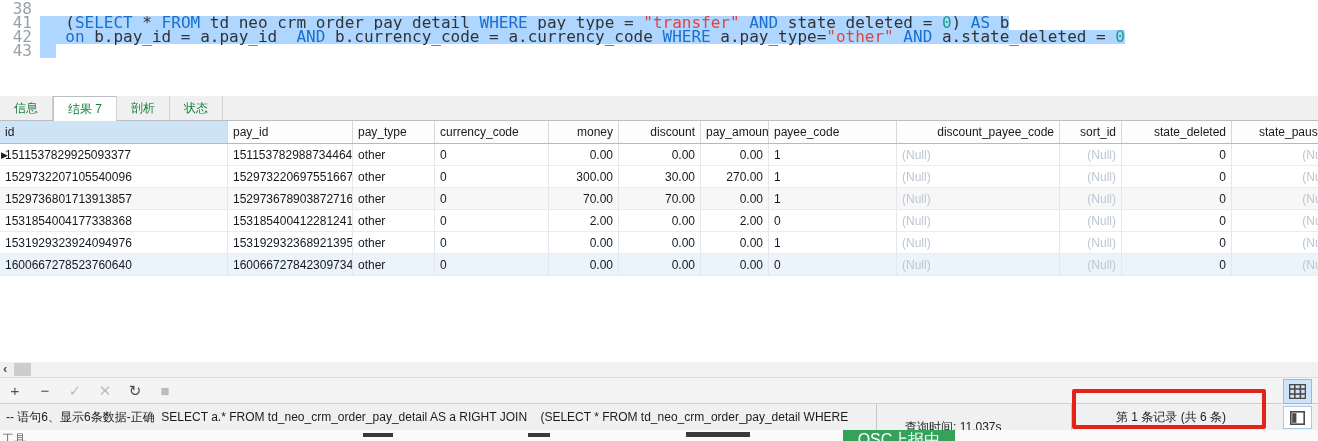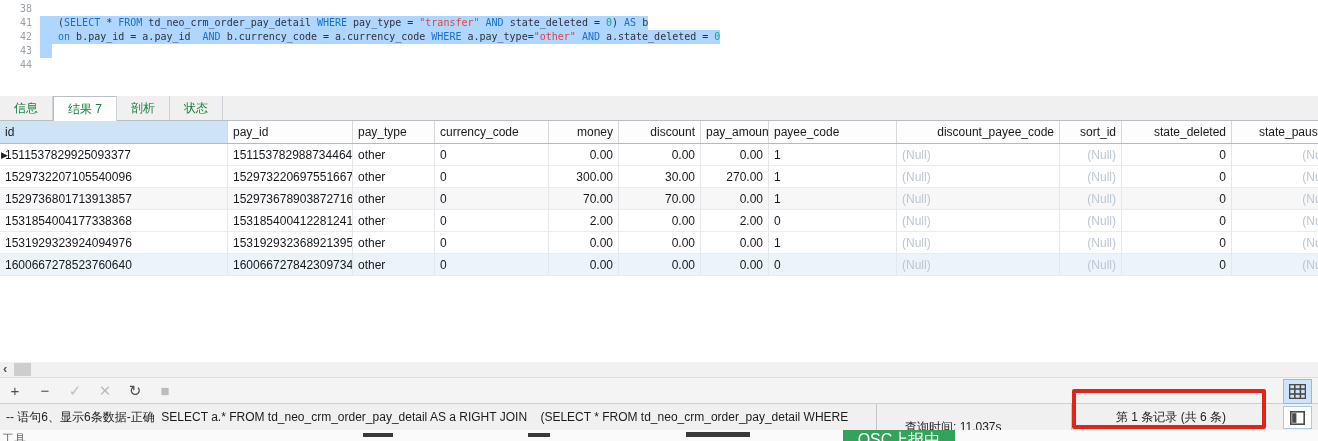--- a/index.html
+++ b/index.html
@@ -1,21 +1,21 @@
 <!DOCTYPE html>
 <html><head>
 <meta charset="utf-8">
 <style>
   * { margin:0; padding:0; box-sizing:border-box; }
   body { background:#fff; font-family:"Liberation Sans", sans-serif; }
   .window { position:relative; width:1318px; height:441px; background:#fff; overflow:hidden; }
 
   
   .editor { position:absolute; left:0; top:0; width:1160px; height:96px; overflow:hidden;
-            font-family:"DejaVu Sans Mono", monospace; font-size:10px; padding-top:2px; background:#fff; }
+            font-family:"DejaVu Sans Mono", monospace; font-size:16px; padding-top:2px; background:#fff; }
   .code-line { display:flex; height:14px; line-height:14px; white-space:pre; }
   .gutter { flex:0 0 40px; text-align:right; padding-right:8px; color:#9aa0a8; }
   .code { display:inline-block; padding-left:6px; }
   .code.sel { background:#aed6ff; }
   .tk-plain { color:#2f3338; }
   .tk-kw { color:#1a6fd0; }
   .tk-str { color:#e0443f; }
   .tk-num { color:#16a08c; }
   .tk-comment { color:#808080; }
 
@@ -82,21 +82,20 @@
 </head>
 <body>
 
 <div class="window">
 
   <div class="editor">
       <div class="code-line"><span class="gutter">38</span><span class="code"></span></div>
       <div class="code-line"><span class="gutter">41</span><span class="code sel"><span class="tk-plain">  (</span><span class="tk-kw">SELECT</span><span class="tk-plain"> * </span><span class="tk-kw">FROM</span><span class="tk-plain"> td_neo_crm_order_pay_detail </span><span class="tk-kw">WHERE</span><span class="tk-plain"> pay_type = </span><span class="tk-str">"transfer"</span><span class="tk-plain"> </span><span class="tk-kw">AND</span><span class="tk-plain"> state_deleted = </span><span class="tk-num">0</span><span class="tk-plain">) </span><span class="tk-kw">AS</span><span class="tk-plain"> b</span></span></div>
       <div class="code-line"><span class="gutter">42</span><span class="code sel"><span class="tk-plain">  </span><span class="tk-kw">on</span><span class="tk-plain"> b.pay_id = a.pay_id  </span><span class="tk-kw">AND</span><span class="tk-plain"> b.currency_code = a.currency_code </span><span class="tk-kw">WHERE</span><span class="tk-plain"> a.pay_type=</span><span class="tk-str">"other"</span><span class="tk-plain"> </span><span class="tk-kw">AND</span><span class="tk-plain"> a.state_deleted = </span><span class="tk-num">0</span></span></div>
       <div class="code-line"><span class="gutter">43</span><span class="code sel"><span class="tk-plain"> </span></span></div>
-      <div class="code-line"><span class="gutter">44</span><span class="code"></span></div>
     </div>
 
   <div class="tabbar">
       <div class="tab">信息</div>
       <div class="tab active">结果 7</div>
       <div class="tab">剖析</div>
       <div class="tab">状态</div>
     </div>
 
   <div class="grid">

